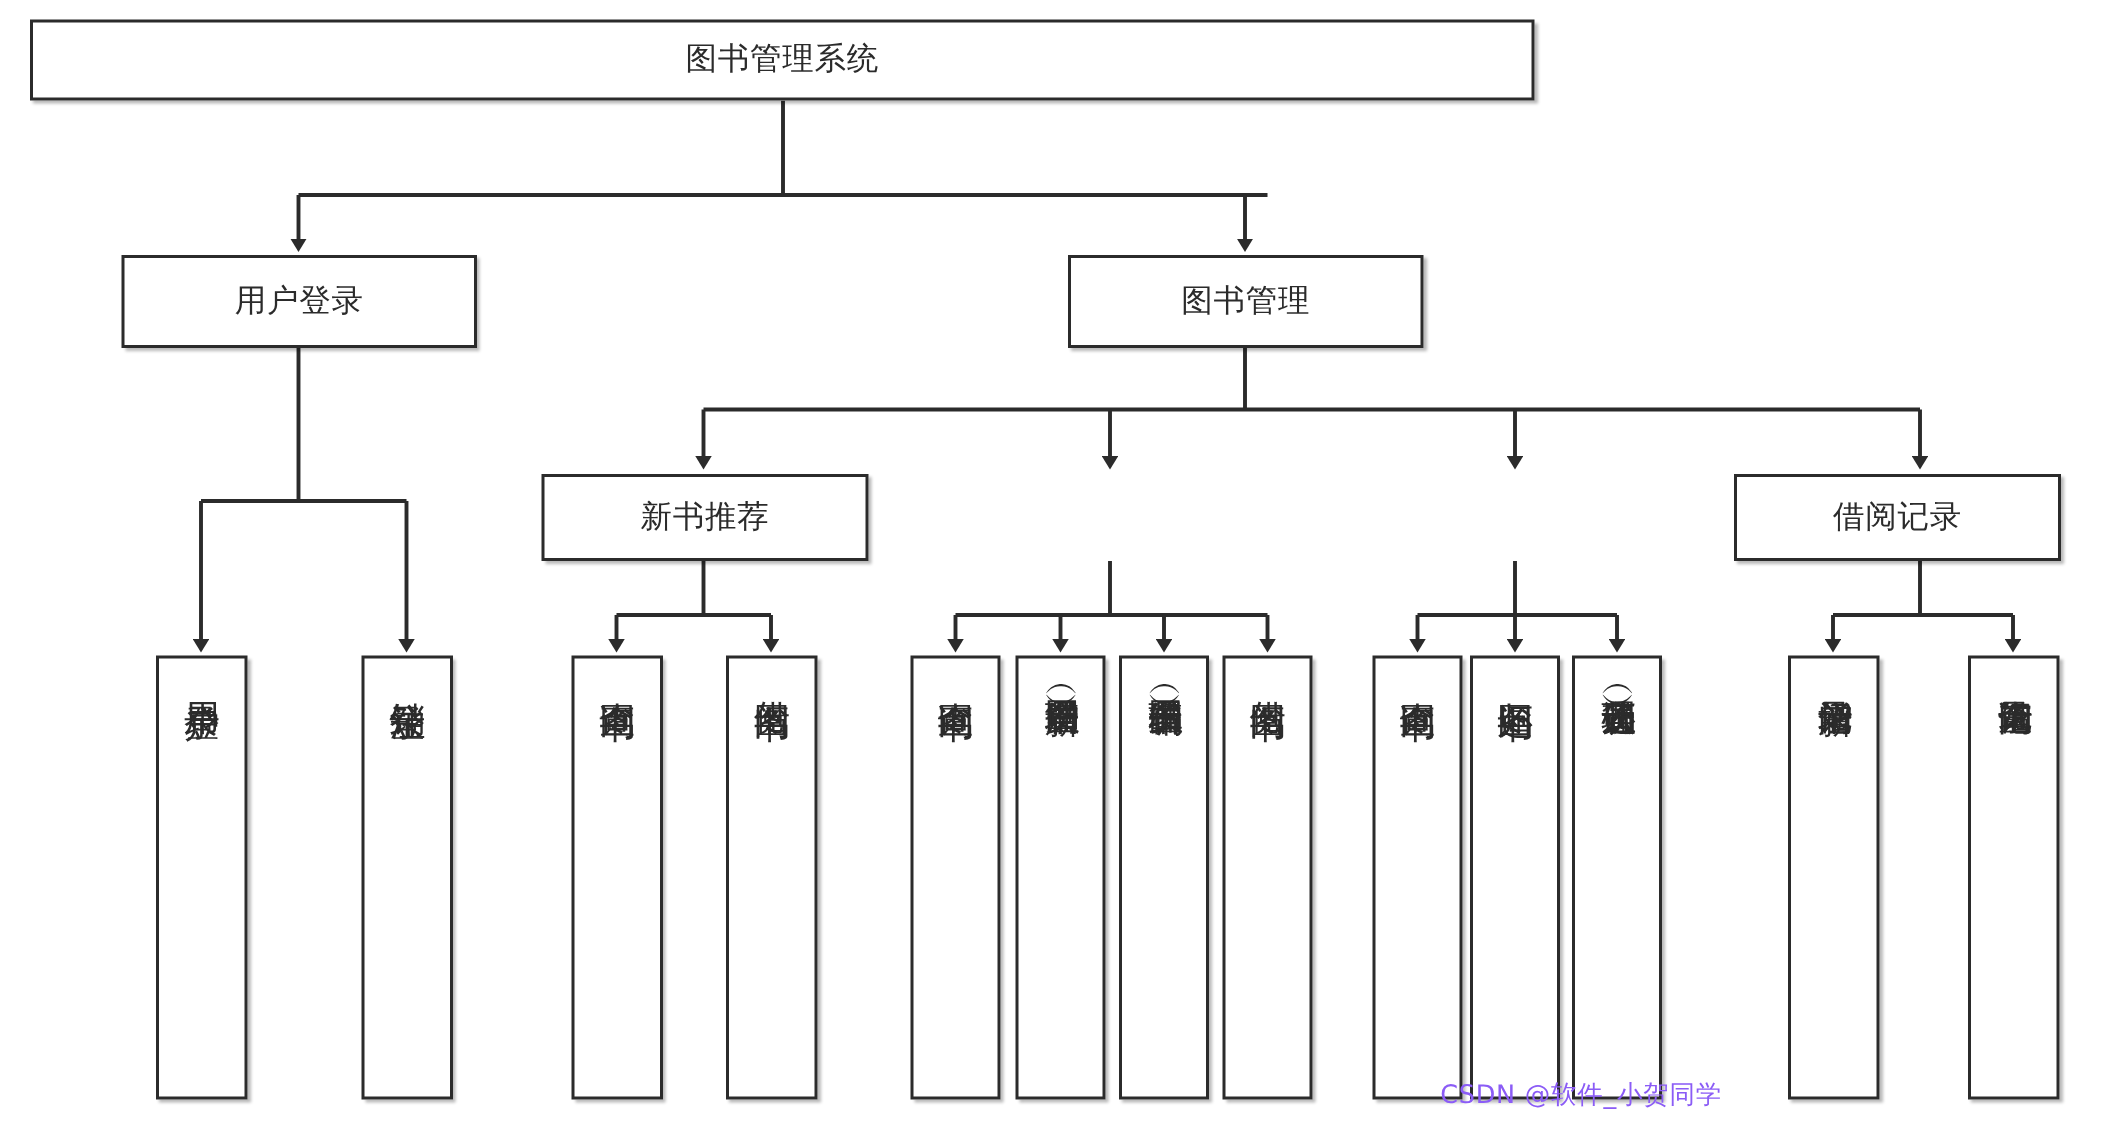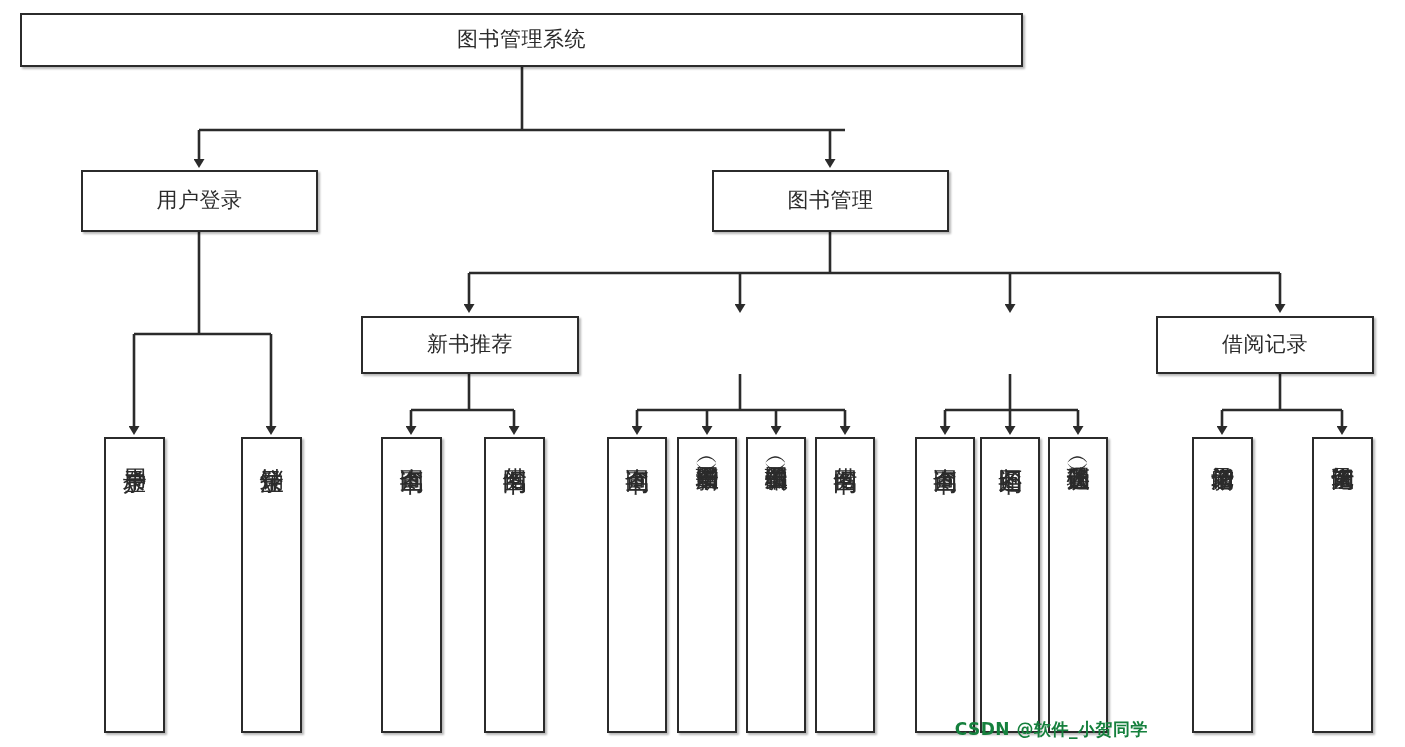--- a/index.html
+++ b/index.html
@@ -63,26 +63,25 @@
     white-space: nowrap;
   }
   .node-box.vertical.tight .node-label {
     font-size: 23px;
     letter-spacing: 0px;
   }
   #watermark {
     position: absolute;
     right: 8px;
     bottom: 6px;
-    color: #15803d;
+    color: #8b5cf6;
     font-size: 17px;
     letter-spacing: 0.5px;
     white-space: nowrap;
     pointer-events: none;
-    font-weight: bold;
   }
 </style>
 </head>
 <body>
 
 <div id="diagram-root">
 
   <svg id="tree-svg" viewBox="0 0 1405 747" xmlns="http://www.w3.org/2000/svg">
     <defs>
       <marker id="arrow" markerWidth="10" markerHeight="11" refX="1" refY="5.5" orient="auto" markerUnits="userSpaceOnUse">

